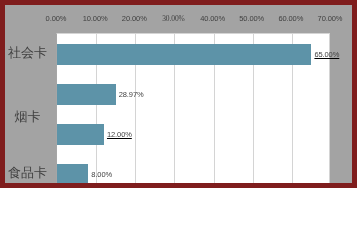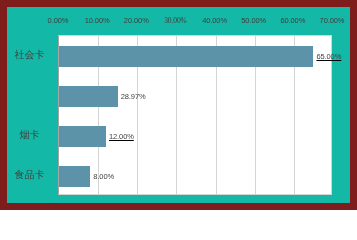--- a/index.html
+++ b/index.html
@@ -6,24 +6,24 @@
     margin: 0;
     padding: 0;
     background: #ffffff;
   }
   body {
     font-family: "Liberation Sans", sans-serif;
   }
   #chart-frame {
     position: relative;
     width: 357px;
-    height: 210px;
+    height: 188px;
     box-sizing: border-box;
-    background: #14b8a6;
-    border: 7px solid #7f1d1d;
+    background: #a3a3a3;
+    border: 5px solid #7f1d1d;
     overflow: hidden;
   }
   
   #x-axis-labels {
     position: absolute;
     left: 51px;
     top: 9px;
     width: 274px;
     height: 14px;
   }
@@ -91,21 +91,21 @@
     height: 160px;
   }
   .y-cat-label {
     position: absolute;
     left: 0;
     width: 45px;
     height: 40px;
     display: flex;
     align-items: center;
     justify-content: center;
-    font-size: 10px;
+    font-size: 13px;
     color: #3f3f3f;
     white-space: nowrap;
   }
 </style>
 </head>
 <body>
 
 <div id="chart-frame">
 
   <div id="x-axis-labels">
@@ -143,17 +143,17 @@
         </div>
         <div class="bar-row" style="top: 120px; height: 40px;">
           <div class="bar-rect" style="width: 31.3143px; background: rgb(93, 147, 168);"></div>
           <span class="bar-value-label">8.00%</span>
         </div>
       </div>
   </div>
 
   <div id="y-axis-labels">
       <div class="y-cat-label" style="top: 0px; height: 40px;">社会卡</div>
-      <div class="y-cat-label" style="top: 80px; height: 40px;">烟卡</div>
+      <div class="y-cat-label" style="top: 64px; height: 40px;">烟卡</div>
       <div class="y-cat-label" style="top: 120px; height: 40px;">食品卡</div>
     </div>
 
 </div>
 
 </body></html>

